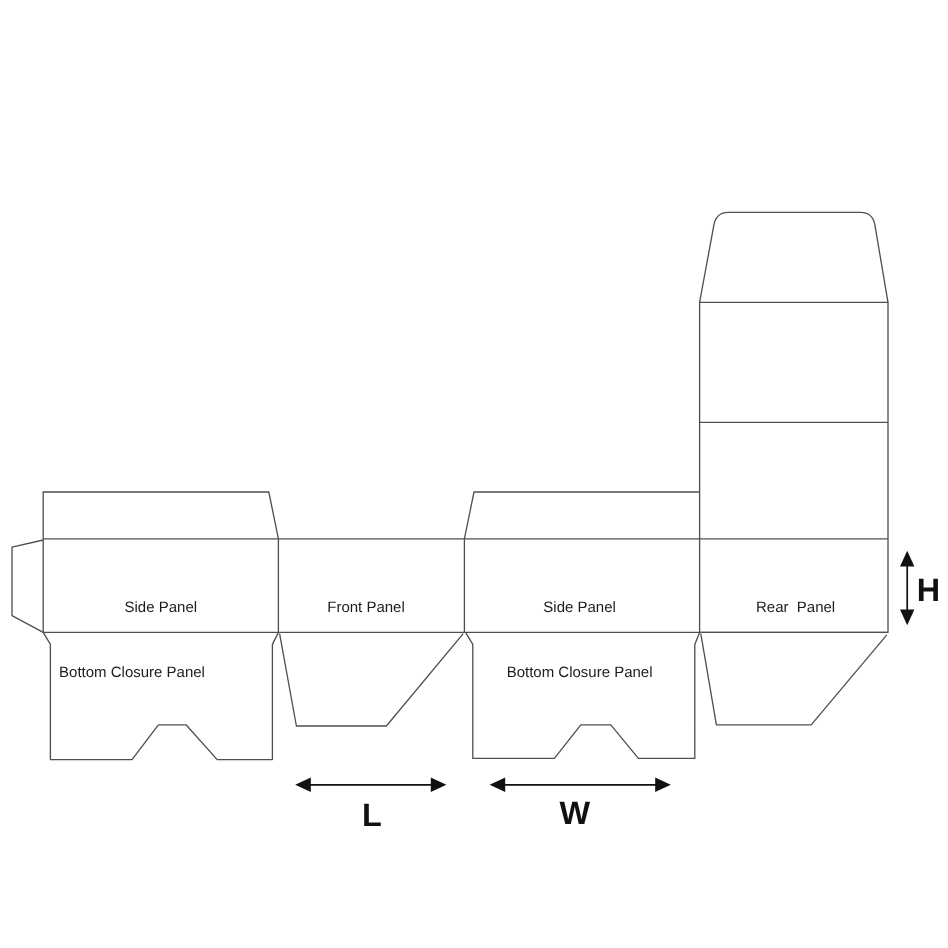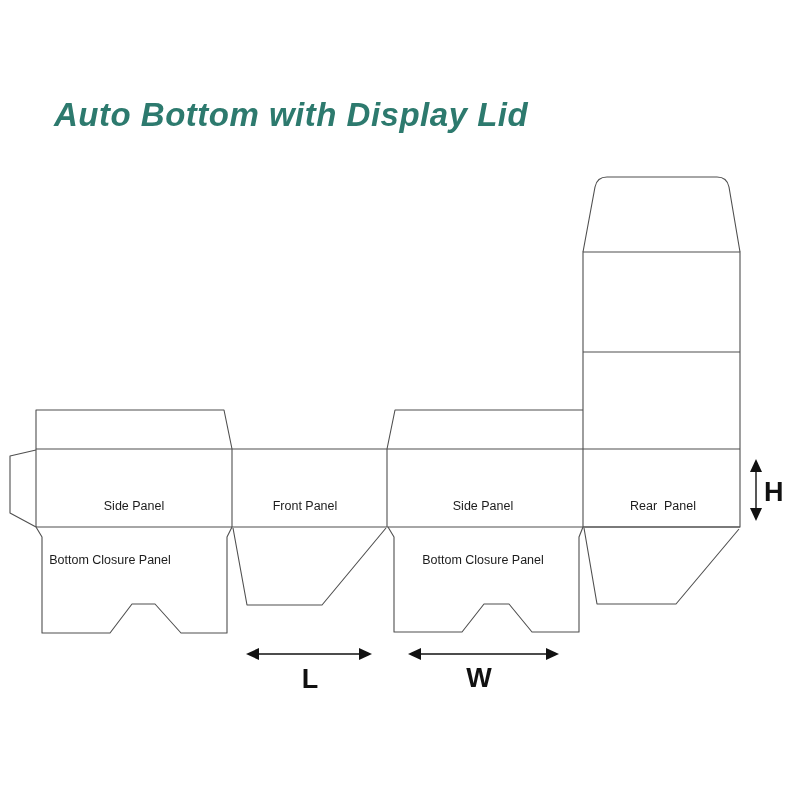--- a/index.html
+++ b/index.html
@@ -38,21 +38,20 @@
     fill:var(--color-dimension);
     font-family:"Liberation Sans", sans-serif;
     font-size:27px;font-weight:bold;
   }
 </style>
 </head>
 <body>
 
 <div class="stage">
 
-  <div class="page-title">Auto Bottom with Display Lid</div>
 
   <svg class="dieline" width="790" height="790" viewBox="0 0 790 790">
 
     <path class="cut" d="M 583,252 L 595,187 Q 597,177 607,177 L 717,177 Q 727,177 729,187 L 740,252"></path>
     <rect class="cut" x="583" y="252" width="157" height="275"></rect>
     <line class="cut" x1="583" y1="352" x2="740" y2="352"></line>
 
     <line class="cut" x1="36" y1="449" x2="740" y2="449"></line>
     <line class="cut" x1="36" y1="527" x2="740" y2="527"></line>
     <line class="cut" x1="36" y1="449" x2="36" y2="527"></line>

